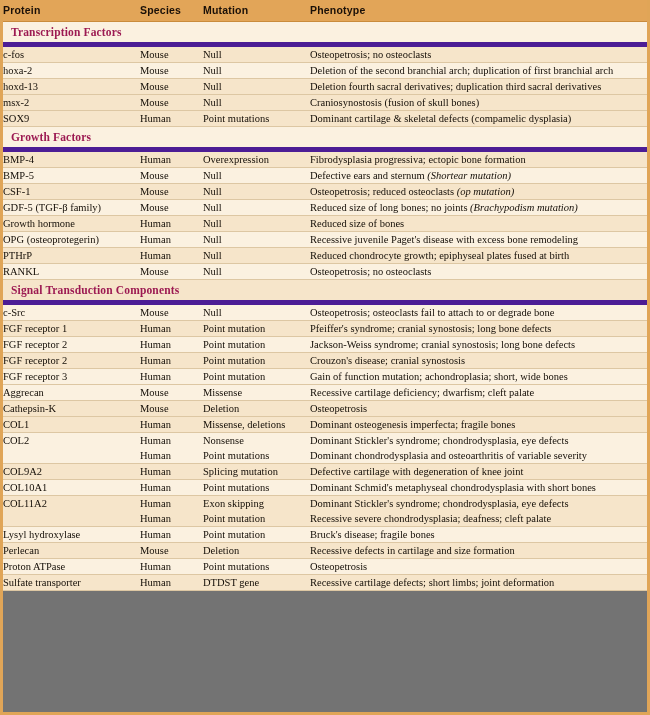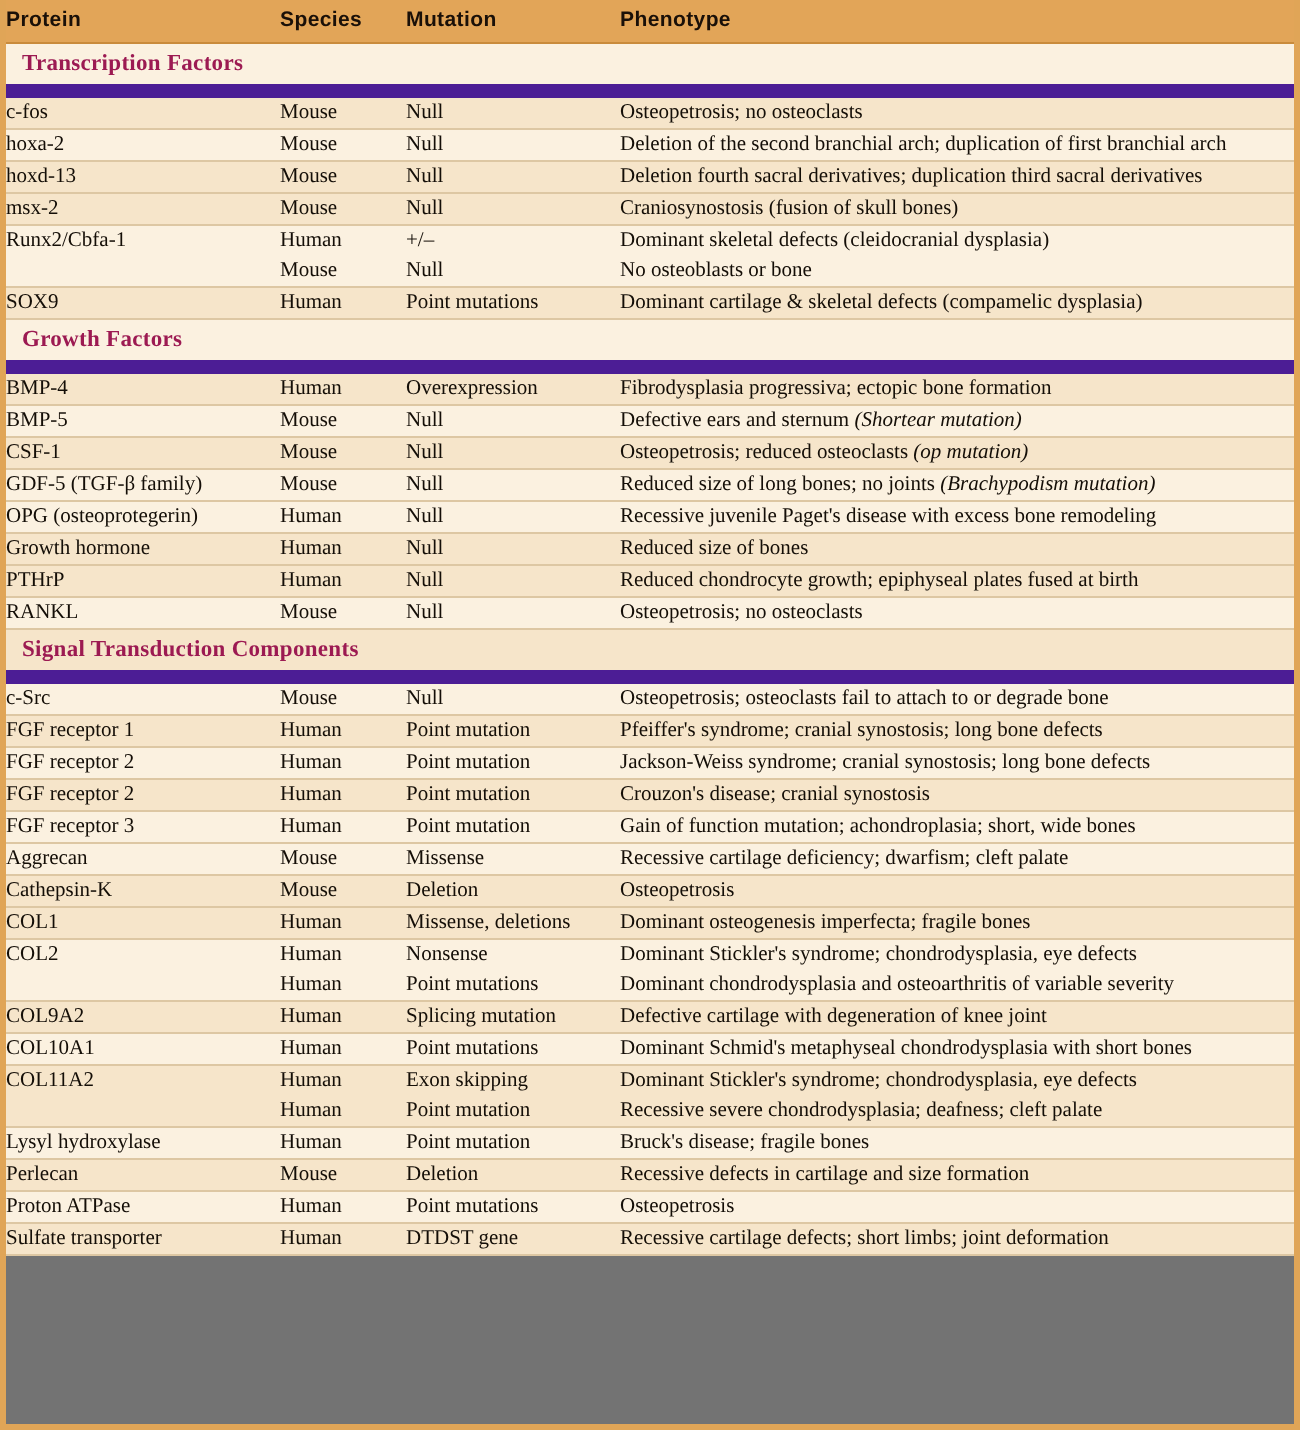--- a/index.html
+++ b/index.html
@@ -58,21 +58,21 @@
   th.col-phenotype { padding-left: 0px;  }
 
   
   tr.section-row td {
     font-family: "Liberation Serif", serif;
     font-weight: bold;
     font-size: 11.5px;
     color: #9c1a52;
     padding: 4px 0 4px 8px;
     letter-spacing: .15px;
-    border-bottom: 7px solid #4c1d95;
+    border-bottom: 5px solid #4c1d95;
   }
   tr.section-row.tone-a td { background: #fbf1e0; }
   tr.section-row.tone-b td { background: #f6e5ca; }
 
   
   tr.data-row td {
     font-family: "Liberation Serif", serif;
     font-size: 10.5px;
     color: #140e07;
     padding: 0;
@@ -177,37 +177,20 @@
           <td class="cell-species">
             <span class="sub-line">Mouse</span>
           </td>
           <td class="cell-mutation">
             <span class="sub-line">Null</span>
           </td>
           <td class="cell-phenotype">
             <span class="sub-line">Craniosynostosis (fusion of skull bones)</span>
           </td>
         </tr>
-        <tr class="data-row tone-a">
-          <td class="cell-protein">
-            <span class="sub-line">Runx2/Cbfa-1</span>
-          </td>
-          <td class="cell-species">
-            <span class="sub-line">Human</span>
-            <span class="sub-line">Mouse</span>
-          </td>
-          <td class="cell-mutation">
-            <span class="sub-line">+/–</span>
-            <span class="sub-line">Null</span>
-          </td>
-          <td class="cell-phenotype">
-            <span class="sub-line">Dominant skeletal defects (cleidocranial dysplasia)</span>
-            <span class="sub-line">No osteoblasts or bone</span>
-          </td>
-        </tr>
         <tr class="data-row tone-b">
           <td class="cell-protein">
             <span class="sub-line">SOX9</span>
           </td>
           <td class="cell-species">
             <span class="sub-line">Human</span>
           </td>
           <td class="cell-mutation">
             <span class="sub-line">Point mutations</span>
           </td>
@@ -267,46 +250,46 @@
           <td class="cell-species">
             <span class="sub-line">Mouse</span>
           </td>
           <td class="cell-mutation">
             <span class="sub-line">Null</span>
           </td>
           <td class="cell-phenotype">
             <span class="sub-line">Reduced size of long bones; no joints <i>(Brachypodism mutation)</i></span>
           </td>
         </tr>
+        <tr class="data-row tone-b">
+          <td class="cell-protein">
+            <span class="sub-line">Growth hormone</span>
+          </td>
+          <td class="cell-species">
+            <span class="sub-line">Human</span>
+          </td>
+          <td class="cell-mutation">
+            <span class="sub-line">Null</span>
+          </td>
+          <td class="cell-phenotype">
+            <span class="sub-line">Reduced size of bones</span>
+          </td>
+        </tr>
         <tr class="data-row tone-a">
           <td class="cell-protein">
             <span class="sub-line">OPG (osteoprotegerin)</span>
           </td>
           <td class="cell-species">
             <span class="sub-line">Human</span>
           </td>
           <td class="cell-mutation">
             <span class="sub-line">Null</span>
           </td>
           <td class="cell-phenotype">
             <span class="sub-line">Recessive juvenile Paget's disease with excess bone remodeling</span>
-          </td>
-        </tr>
-        <tr class="data-row tone-b">
-          <td class="cell-protein">
-            <span class="sub-line">Growth hormone</span>
-          </td>
-          <td class="cell-species">
-            <span class="sub-line">Human</span>
-          </td>
-          <td class="cell-mutation">
-            <span class="sub-line">Null</span>
-          </td>
-          <td class="cell-phenotype">
-            <span class="sub-line">Reduced size of bones</span>
           </td>
         </tr>
         <tr class="data-row tone-b">
           <td class="cell-protein">
             <span class="sub-line">PTHrP</span>
           </td>
           <td class="cell-species">
             <span class="sub-line">Human</span>
           </td>
           <td class="cell-mutation">

